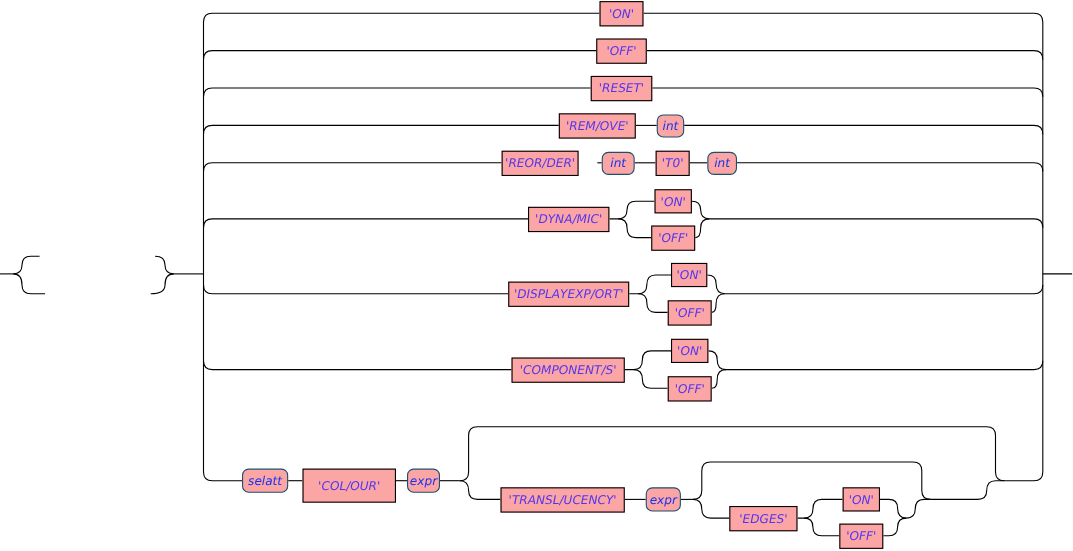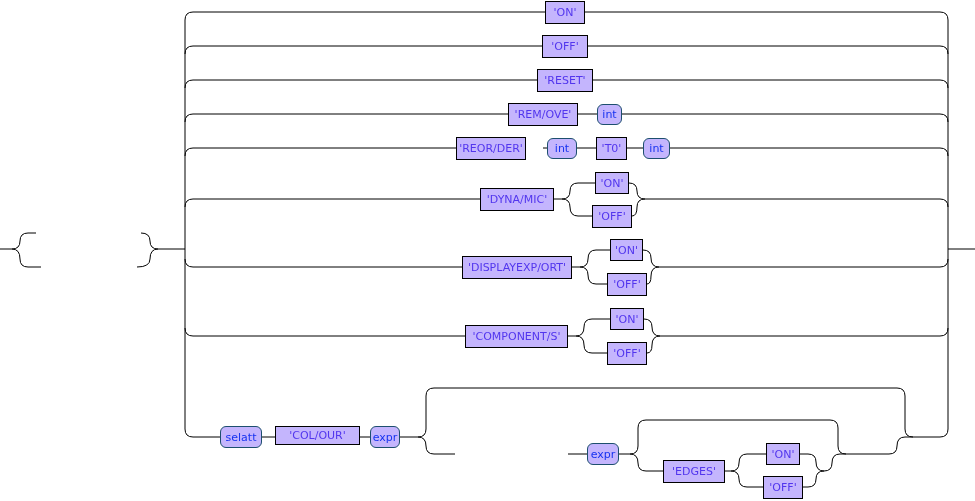--- a/index.html
+++ b/index.html
@@ -8,23 +8,24 @@
     width:975px;height:501px;
     background:#ffffff;
     font-family:"DejaVu Sans", sans-serif;
     overflow:hidden;
   }
   #wires{position:absolute;left:0;top:0;}
   .node{
     position:absolute;
     display:flex;align-items:center;justify-content:center;
     font-size:11px;line-height:1;
-    background:#c4b5fd;
+    background:#fca5a5;
     white-space:nowrap;
     box-sizing:border-box;
+    font-style:italic;
   }
   .literal{
     border:1.4px solid #000000;
     color:#5236ee;
   }
   .variable{
     border:1.5px solid #1d4f6e;
     border-radius:6px;
     color:#1733f0;
   }
@@ -125,20 +126,21 @@
 
   <div class="node literal" style="left:462px;top:256px;width:110px;height:23px">'DISPLAYEXP/ORT'</div>
   <div class="node literal" style="left:610px;top:239px;width:33px;height:22px">'ON'</div>
   <div class="node literal" style="left:607px;top:273px;width:40px;height:23px">'OFF'</div>
 
   <div class="node literal" style="left:465px;top:325px;width:103px;height:23px">'COMPONENT/S'</div>
   <div class="node literal" style="left:610px;top:308px;width:34px;height:22px">'ON'</div>
   <div class="node literal" style="left:607px;top:342px;width:40px;height:23px">'OFF'</div>
 
   <div class="node variable" style="left:220px;top:426px;width:42px;height:22px">selatt</div>
-  <div class="node literal" style="left:275px;top:426px;width:85px;height:19px">'COL/OUR'</div>
+  <div class="node literal" style="left:275px;top:426px;width:85px;height:31px">'COL/OUR'</div>
   <div class="node variable" style="left:370px;top:426px;width:30px;height:22px">expr</div>
+  <div class="node literal" style="left:455px;top:443px;width:113px;height:23px">'TRANSL/UCENCY'</div>
   <div class="node variable" style="left:587px;top:443px;width:32px;height:22px">expr</div>
   <div class="node literal" style="left:663px;top:460px;width:62px;height:23px">'EDGES'</div>
   <div class="node literal" style="left:766px;top:443px;width:34px;height:22px">'ON'</div>
   <div class="node literal" style="left:763px;top:476px;width:40px;height:23px">'OFF'</div>
 
 </div>
 
 </body></html>

